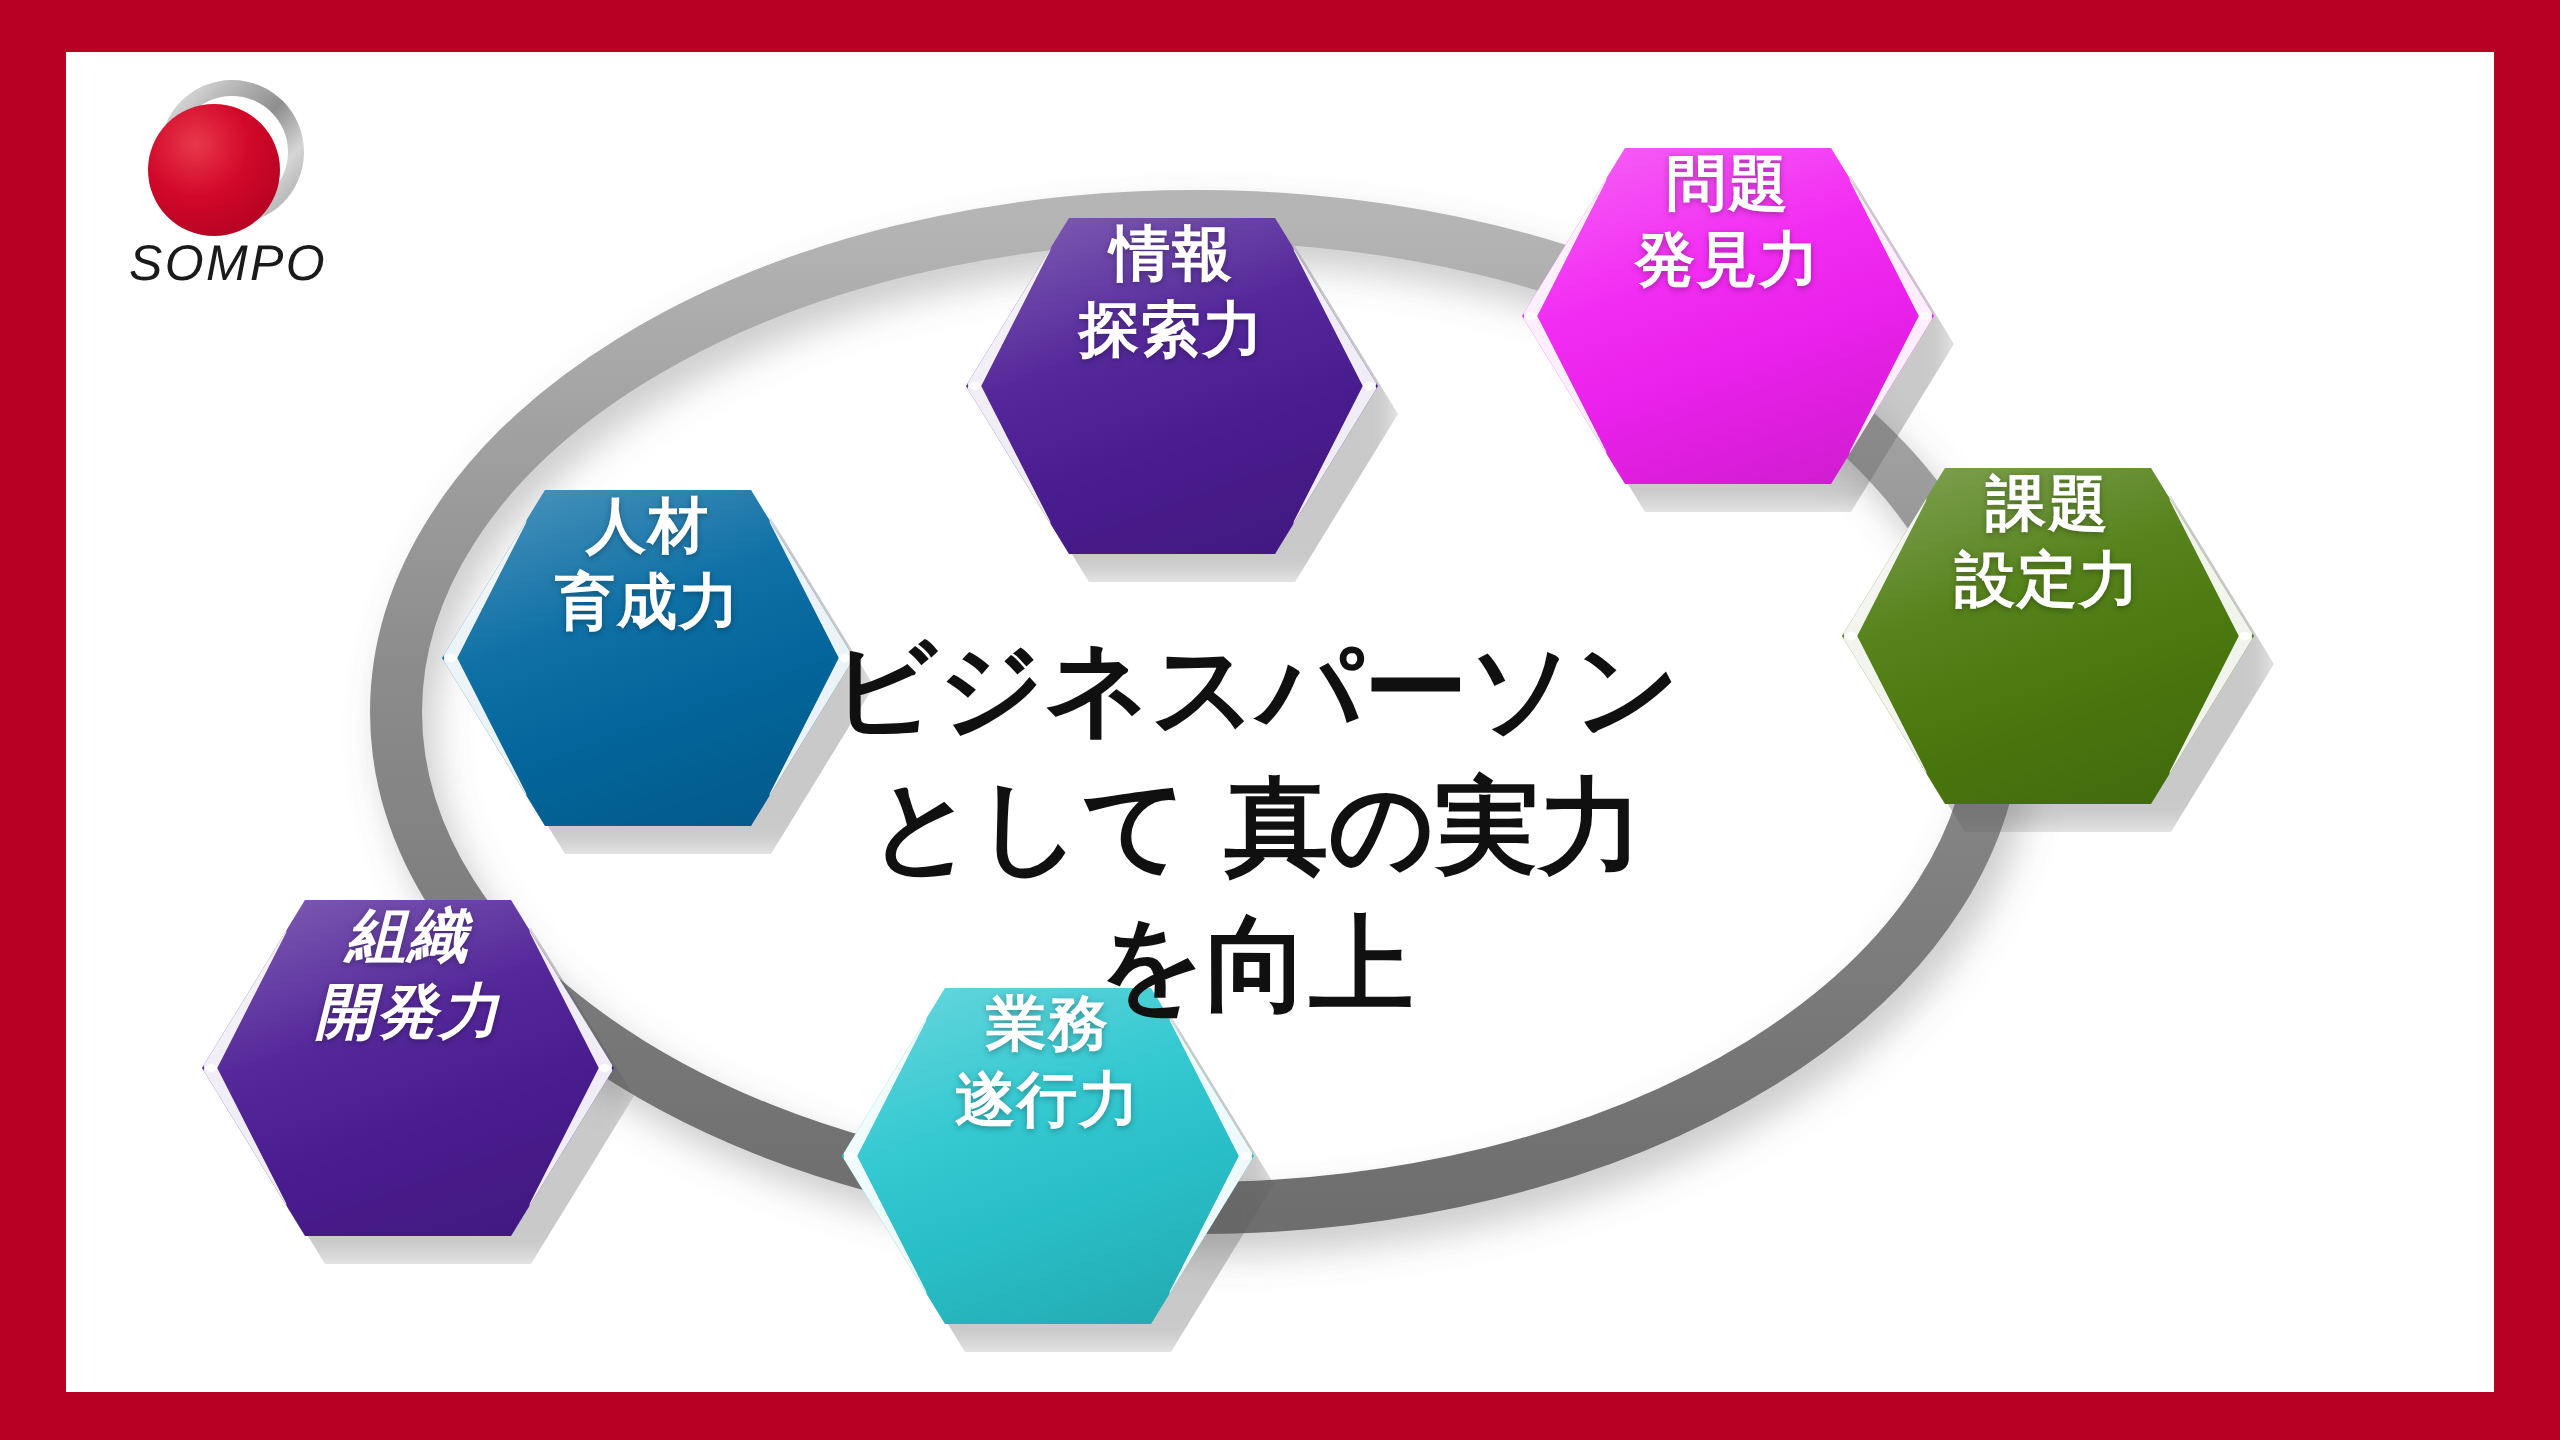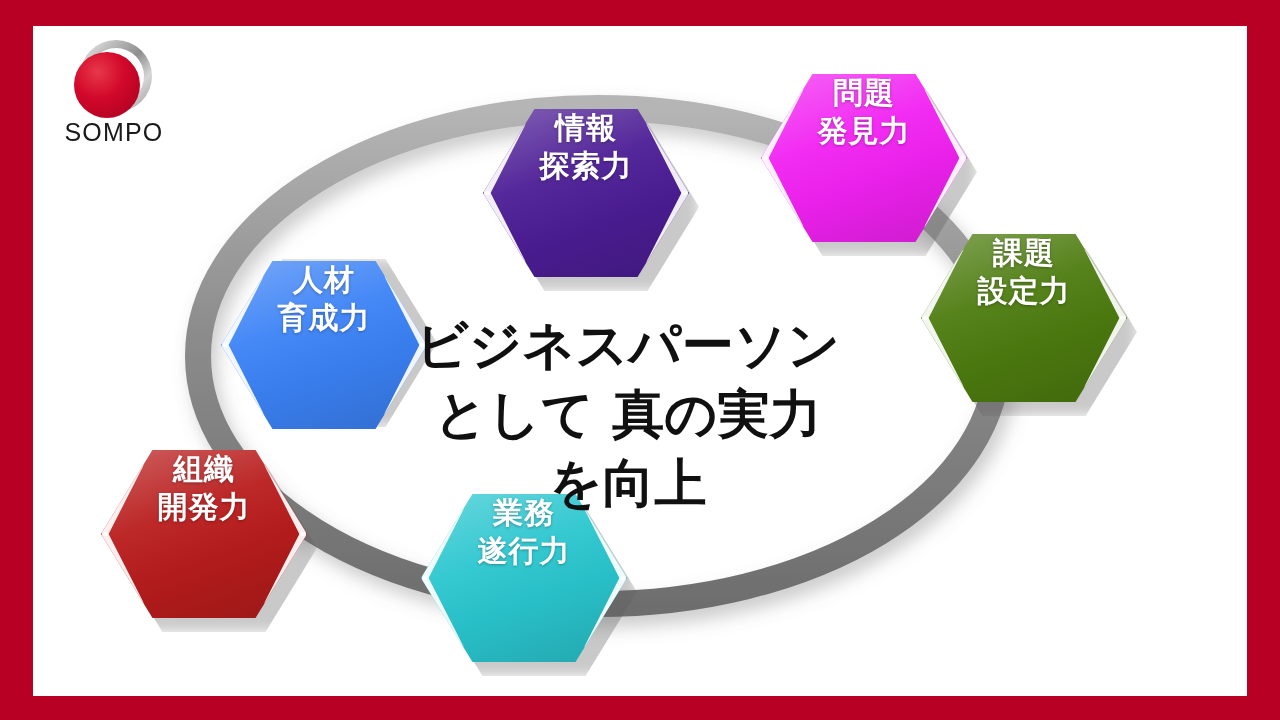--- a/index.html
+++ b/index.html
@@ -43,20 +43,21 @@
   }
   #logo-ball {
     position: absolute; left: 2px; top: 14px;
     width: 66px; height: 66px; border-radius: 50%;
     background: radial-gradient(circle at 36% 30%, #e8384a 0%, #d2082a 42%, #a60020 100%);
   }
   #logo-text {
     font-size: 25px; letter-spacing: 1.2px; color: #1a1a1a;
     font-family: "Liberation Sans", sans-serif;
     margin-top: -4px;
+    font-style: italic;
   }
   #header-title {
     font-size: 55px; font-weight: 700; color: #111111;
     margin-left: 30px; margin-top: -16px;
     letter-spacing: 2px;
     font-family: "DejaVu Sans", "Liberation Sans", sans-serif;
   }
 
   
   #diagram {
@@ -151,21 +152,21 @@
           </filter>
         </defs>
         <ellipse cx="565" cy="330" rx="400" ry="248" fill="none" stroke="url(#ribgrad)" stroke-width="26" filter="url(#ribshadow)"></ellipse>
       </svg>
 
       <div id="center-text">ビジネスパーソンとして
 真の実力を向上</div>
 
       <div class="hex-node" style="left:188px; top:219px;">
         <div class="hex-shadow"></div>
-        <div class="hex-body" style="background:#3b82f6;margin-top:16px;">
+        <div class="hex-body" style="background:#0369a1;">
           <div class="hex-sheen"></div>
           <div class="hl hl-tl"></div>
           <div class="hl hl-bl"></div>
           <div class="hl hl-tr"></div>
           <div class="hl hl-br"></div>
           <div class="hex-label">人材
 育成力</div>
         </div>
       </div>
 
@@ -217,21 +218,21 @@
           <div class="hl hl-bl"></div>
           <div class="hl hl-tr"></div>
           <div class="hl hl-br"></div>
           <div class="hex-label">業務
 遂行力</div>
         </div>
       </div>
 
       <div class="hex-node" style="left:68px; top:424px;">
         <div class="hex-shadow"></div>
-        <div class="hex-body" style="background:#b91c1c;">
+        <div class="hex-body" style="background:#4c1d95;font-style:italic;">
           <div class="hex-sheen"></div>
           <div class="hl hl-tl"></div>
           <div class="hl hl-bl"></div>
           <div class="hl hl-tr"></div>
           <div class="hl hl-br"></div>
           <div class="hex-label">組織
 開発力</div>
         </div>
       </div>
 

